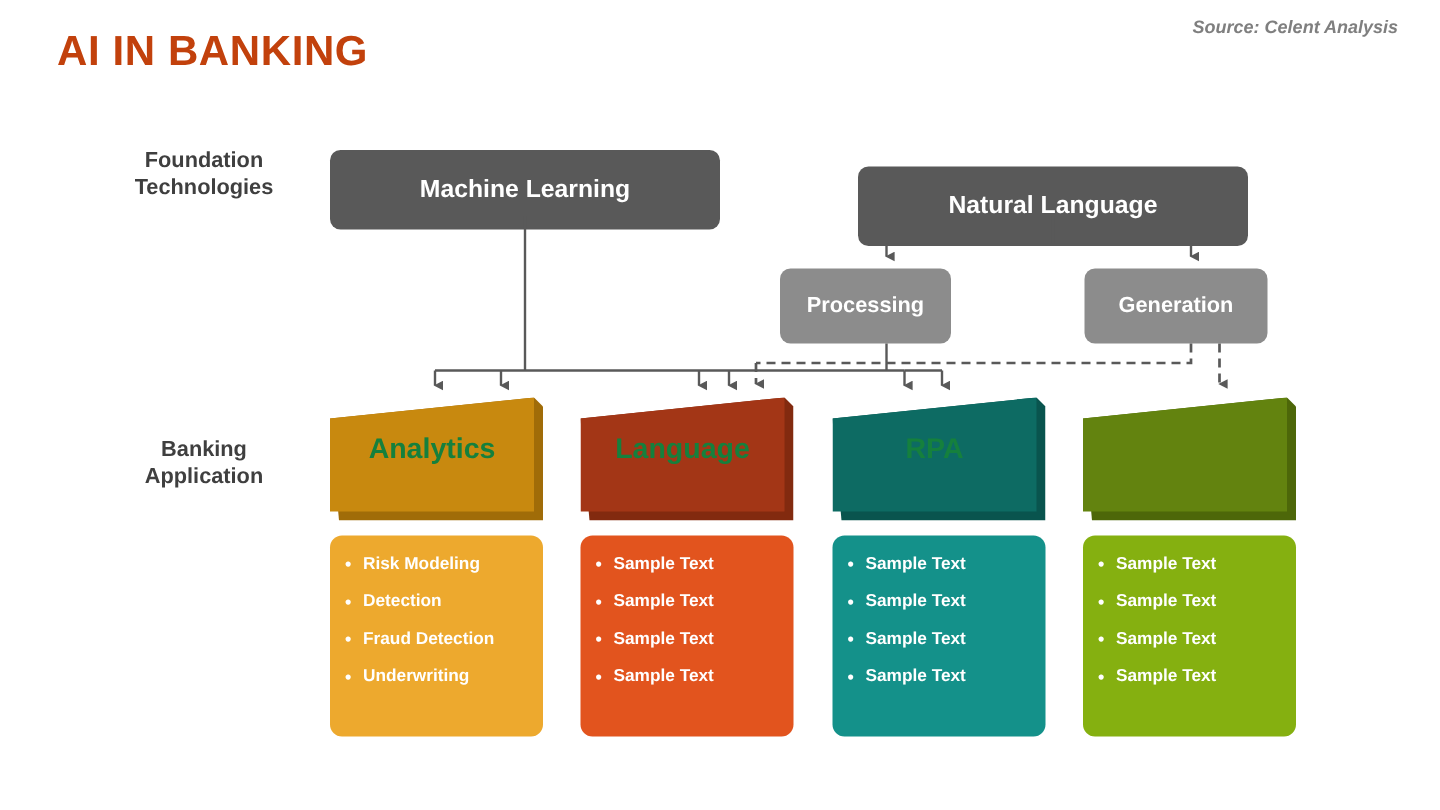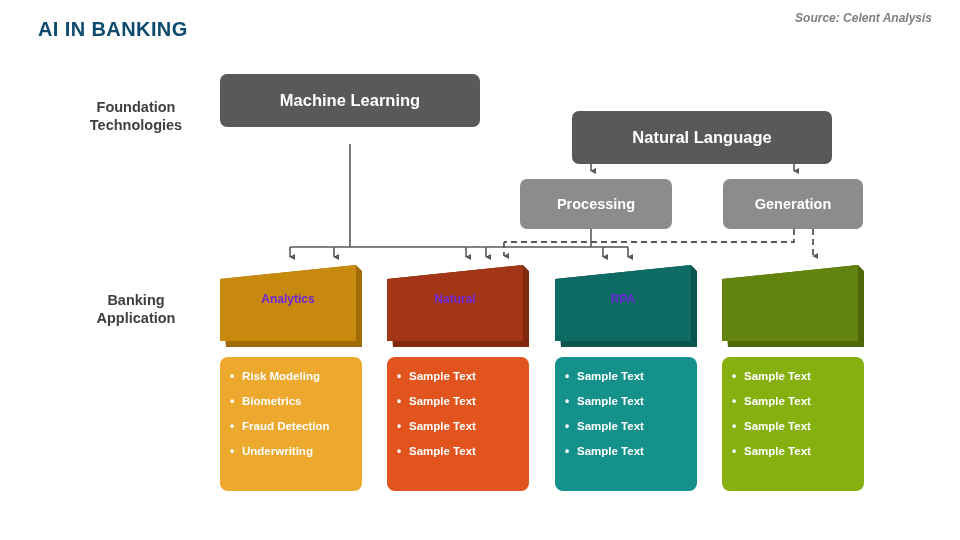--- a/index.html
+++ b/index.html
@@ -8,22 +8,22 @@
     background: #ffffff;
     font-family: "Liberation Sans", sans-serif;
     position: relative;
     overflow: hidden;
   }
   #stage { position: relative; width: 960px; height: 540px; }
 
   
   #page-title {
     position: absolute; left: 38px; top: 18px;
-    font-size: 20px; font-weight: bold; letter-spacing: 0.4px;
-    color: #0c4a6e;
+    font-size: 28px; font-weight: bold; letter-spacing: 0.4px;
+    color: #c2410c;
   }
   #source-note {
     position: absolute; right: 28px; top: 11px;
     font-size: 12px; font-style: italic; font-weight: bold;
     color: #7f7f7f;
     text-align: center;
   }
 
   
   .row-label {
@@ -36,45 +36,45 @@
 
   
   .gbox {
     position: absolute; border-radius: 7px;
     display: flex; align-items: center; justify-content: center;
     color: #ffffff; font-weight: bold; text-align: center;
   }
   .gbox.dark { background: #595959; font-size: 16.5px; }
   .gbox.mid  { background: #8c8c8c; font-size: 14.5px; }
 
-  #box-ml   { left: 220px; top: 74px;  width: 260px; height: 53px; }
+  #box-ml   { left: 220px; top: 100px;  width: 260px; height: 53px; }
   #box-nl   { left: 572px; top: 91px;  width: 260px; height: 53px; margin-top: 20px; }
-  #box-proc { left: 520px; top: 179px; width: 152px; height: 50px; }
-  #box-gen  { left: 723px; top: 179px; width: 140px; height: 50px; }
+  #box-proc { left: 520px; top: 179px; width: 114px; height: 50px; }
+  #box-gen  { left: 723px; top: 179px; width: 122px; height: 50px; }
 
   
   #connectors {
     position: absolute; left: 0; top: 0;
     width: 960px; height: 540px; pointer-events: none;
   }
 
   
   .app-col { position: absolute; top: 265px; width: 142px; }
   #col-0 { left: 220px; }
   #col-1 { left: 387px; }
   #col-2 { left: 555px; }
   #col-3 { left: 722px; }
 
   
   .app-head { position: relative; width: 142px; height: 82px; }
   .app-head svg { position: absolute; left: 0; top: 0; }
   .app-head .head-text {
     position: absolute; left: 0; right: 6px; top: 26px;
-    text-align: center; color: #6d28d9;
-    font-size: 12px; font-weight: bold; line-height: 17px;
+    text-align: center; color: #15803d;
+    font-size: 19px; font-weight: bold; line-height: 17px;
   }
 
   
   .app-card {
     margin-top: 10px; width: 142px; height: 134px;
     border-radius: 8px; padding: 12px 8px 0 10px;
   }
   .bullet-row {
     display: flex; align-items: flex-start;
     color: #ffffff; font-size: 11.5px; font-weight: bold;
@@ -153,40 +153,40 @@
       </svg>
       <div class="head-text">Analytics</div>
     </div>
     <div class="app-card" style="background: rgb(237, 169, 46);">
       <div class="bullet-row">
         <span class="bullet-dot">•</span>
         <span class="bullet-text">Risk Modeling</span>
       </div>
       <div class="bullet-row">
         <span class="bullet-dot">•</span>
-        <span class="bullet-text">Biometrics</span>
+        <span class="bullet-text">Detection</span>
       </div>
       <div class="bullet-row">
         <span class="bullet-dot">•</span>
         <span class="bullet-text">Fraud Detection</span>
       </div>
       <div class="bullet-row">
         <span class="bullet-dot">•</span>
         <span class="bullet-text">Underwriting</span>
       </div>
     </div>
   </div>
 
   <div class="app-col" id="col-1">
     <div class="app-head">
       <svg width="142" height="82" viewBox="0 0 142 82">
         <polygon points="0,14 136,0 142,6 142,82 6,82" fill="#822a0f"></polygon>
         <polygon points="0,14 136,0 136,76 0,76" fill="#a33616"></polygon>
       </svg>
-      <div class="head-text">Natural</div>
+      <div class="head-text">Language</div>
     </div>
     <div class="app-card" style="background: rgb(226, 84, 30);">
       <div class="bullet-row">
         <span class="bullet-dot">•</span>
         <span class="bullet-text">Sample Text</span>
       </div>
       <div class="bullet-row">
         <span class="bullet-dot">•</span>
         <span class="bullet-text">Sample Text</span>
       </div>

